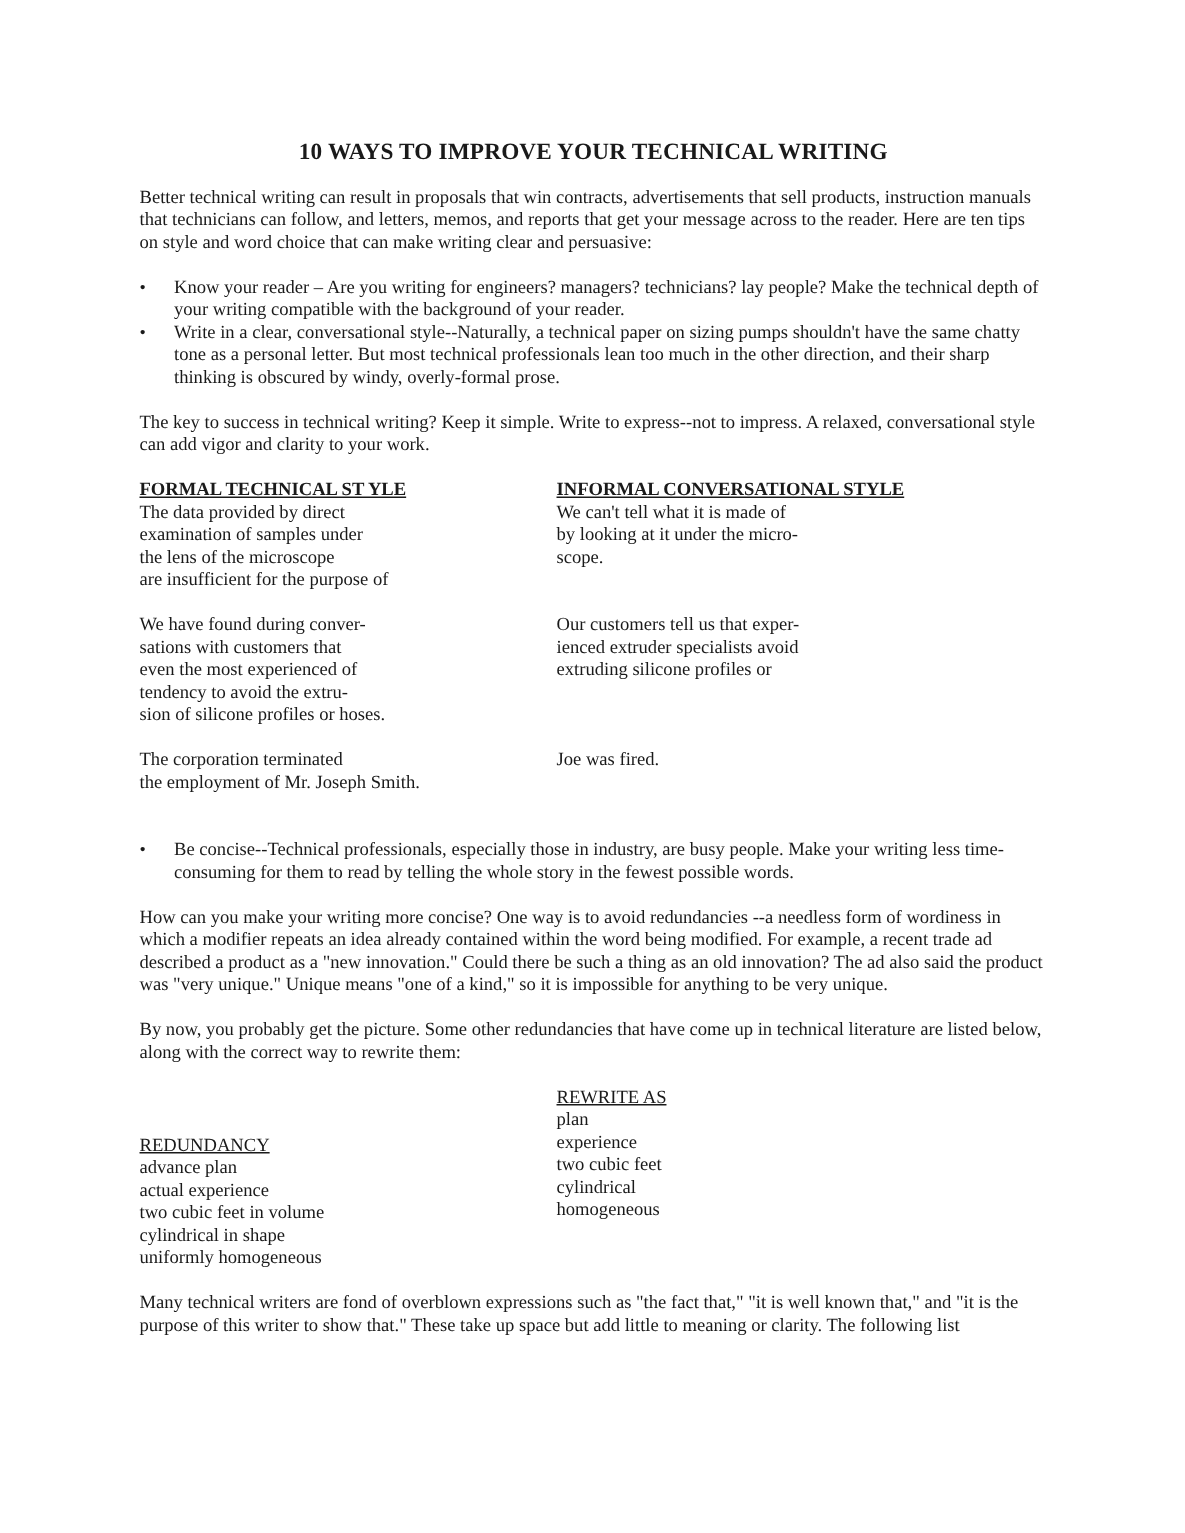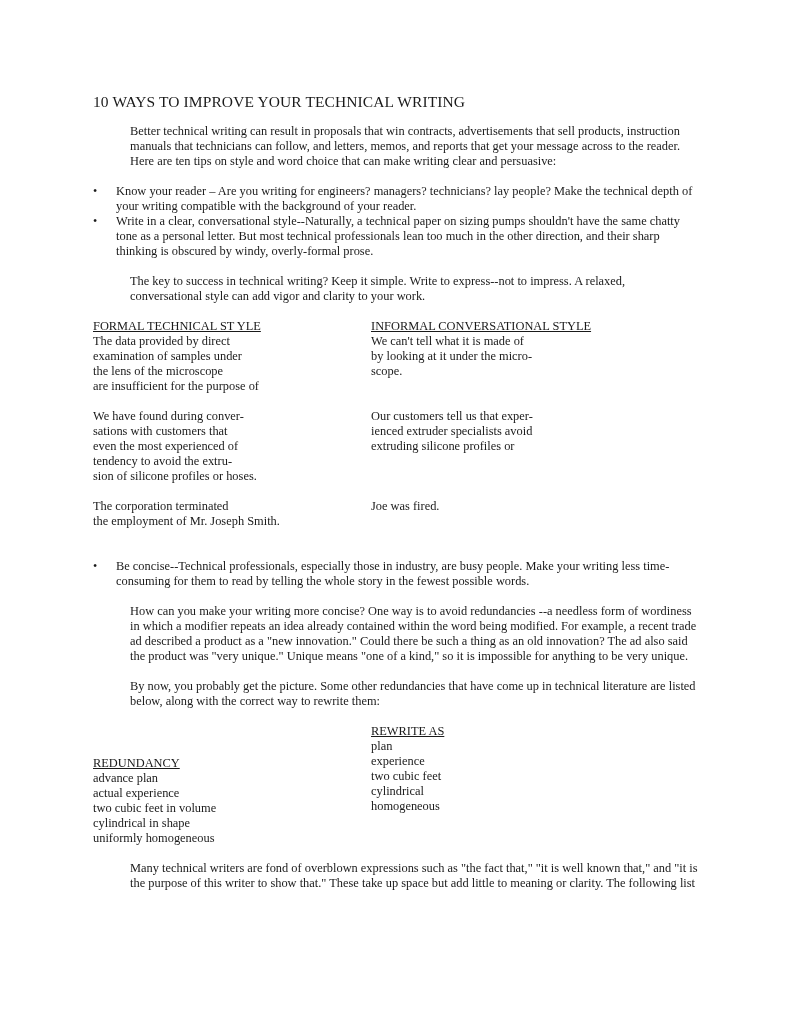--- a/index.html
+++ b/index.html
@@ -3,31 +3,31 @@
   <meta charset="utf-8">
   <style>
     html, body { margin: 0; padding: 0; background: #ffffff; }
     body {
       width: 790px; height: 1022px; position: relative; overflow: hidden;
       font-family: "Liberation Serif", "DejaVu Serif", serif;
       color: #1a1a1a; font-size: 12.4px; line-height: 15px;
     }
     .page { position: absolute; left: 93px; top: 93px; width: 605px; }
     .title {
-      text-align: left; font-weight: normal; font-size: 15.5px; line-height: 18px;
+      text-align: center; font-weight: bold; font-size: 15.5px; line-height: 18px;
       margin: 0 0 13px 0; letter-spacing: 0.1px;
     }
     p { margin: 0; }
-    .para { margin-bottom: 15px; margin-left: 37px; }
+    .para { margin-bottom: 15px; }
     ul.bullets { list-style: none; margin: 0 0 15px 0; padding: 0; }
     ul.bullets li { position: relative; padding-left: 23px; }
     ul.bullets li .dot {
       position: absolute; left: 0; top: 0; width: 12px; text-align: left; font-size: 12px;
     }
-    .two-col { display: flex; margin-bottom: 0; }
+    .two-col { display: flex; margin-bottom: 0; font-weight: bold; }
     .two-col .col-a { width: 278px; }
     .two-col .col-b { width: 327px; }
     .col-head { text-decoration: underline; }
     .cmp-block { display: flex; margin-bottom: 15px; }
     .cmp-block .col-a { width: 278px; }
     .cmp-block .col-b { width: 327px; }
     .redund { display: flex; margin-bottom: 15px; }
     .redund .col-a { width: 278px; margin-top: 32px; }
     .redund .col-b { width: 327px; }
   </style>

